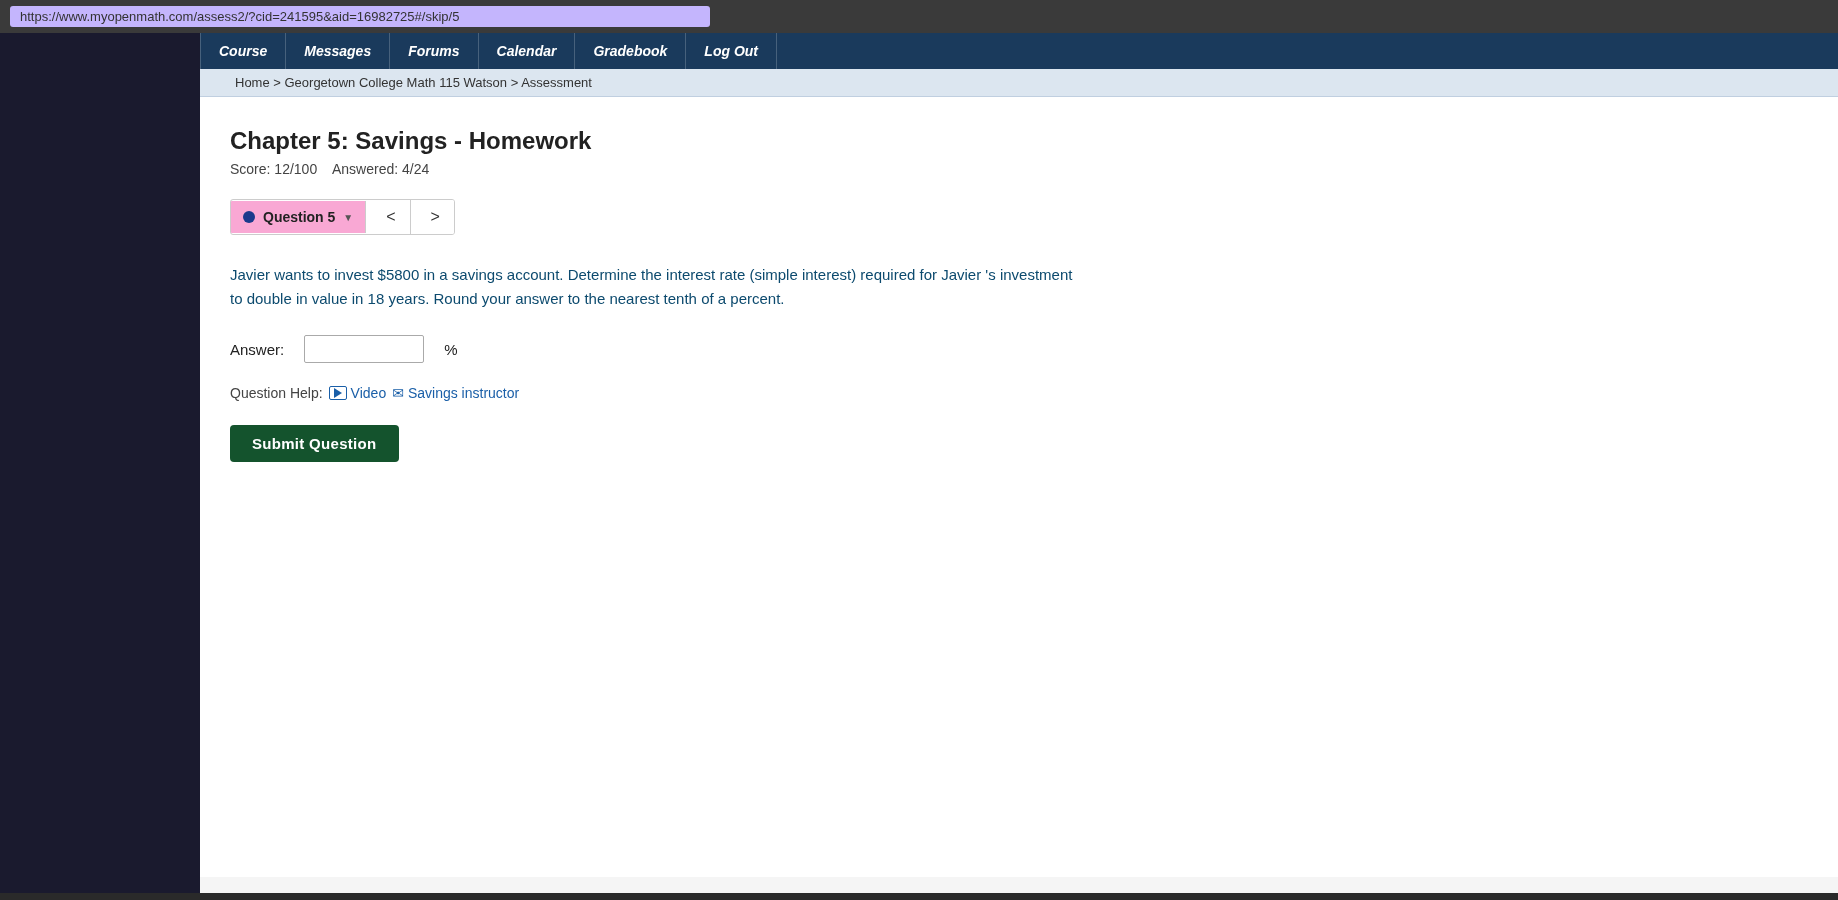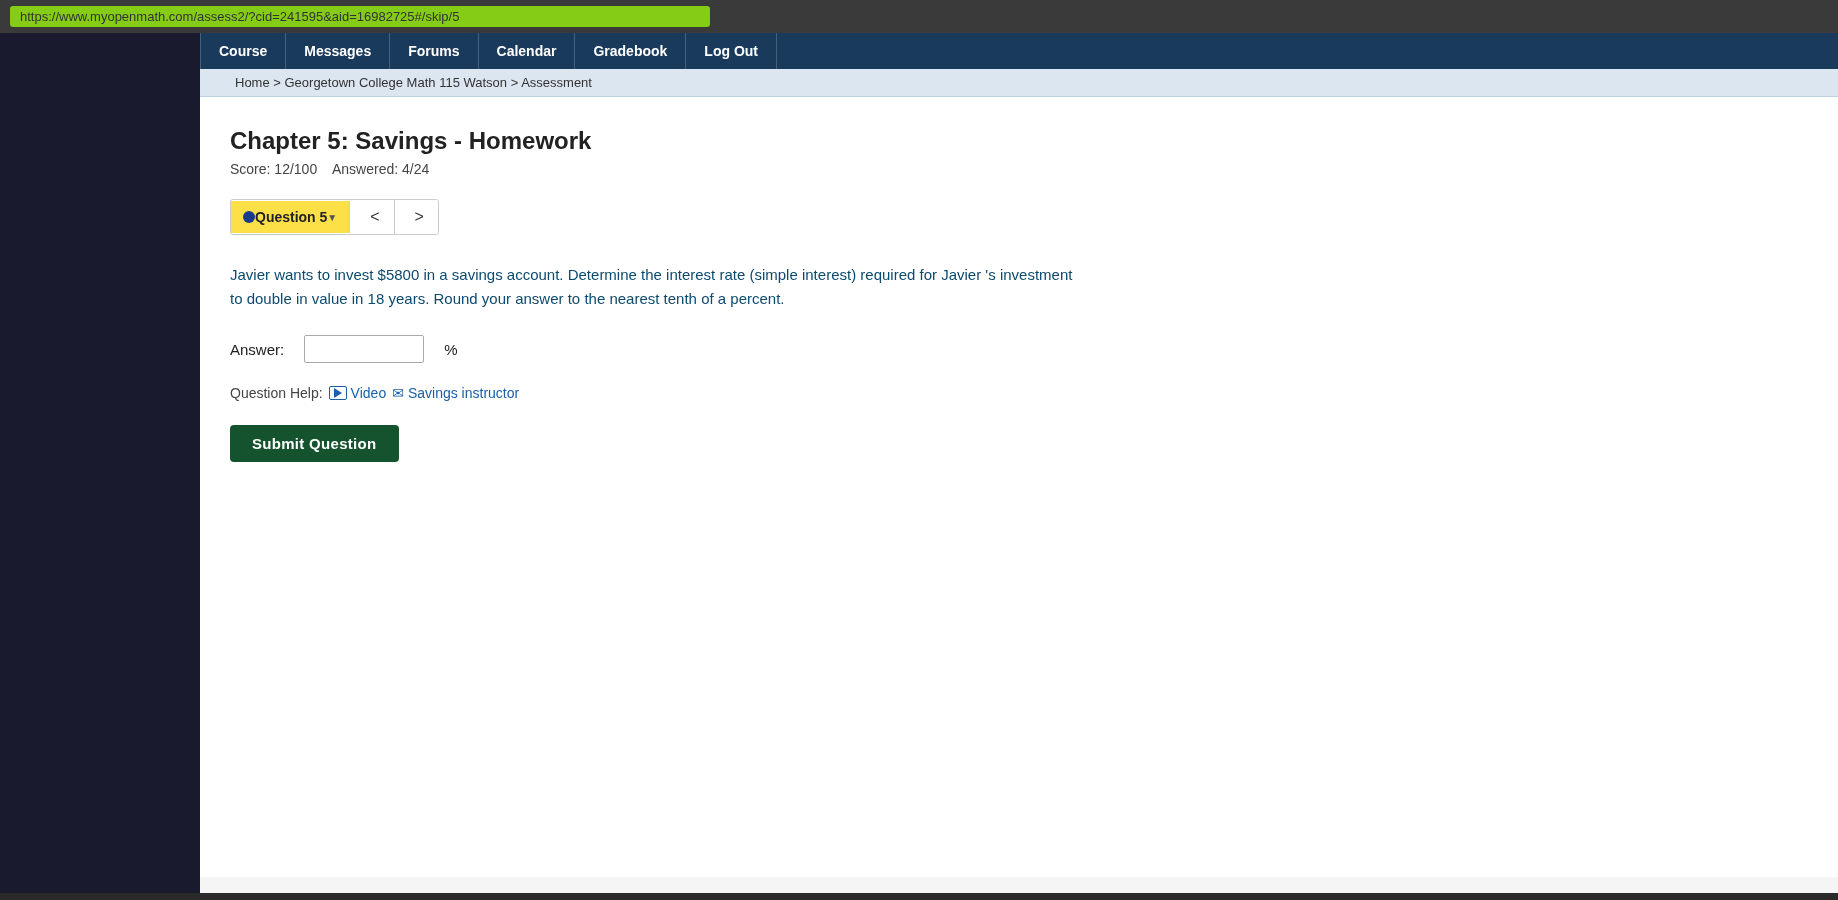--- a/index.html
+++ b/index.html
@@ -9,21 +9,21 @@
       font-size: 15px;
     }
     .browser-chrome {
       background: #3a3a3a;
       padding: 6px 10px;
       display: flex;
       align-items: center;
       gap: 8px;
     }
     .address-bar {
-      background: #84cc16;
+      background: #c4b5fd;
       border-radius: 3px;
       padding: 3px 10px;
       font-size: 13px;
       color: #333;
       flex: 1;
       max-width: 700px;
     }
     
     .top-nav {
       background: #1a3a5c;
@@ -33,20 +33,21 @@
     }
     .top-nav a {
       color: white;
       text-decoration: none;
       padding: 10px 18px;
       font-size: 14px;
       font-weight: bold;
       border-right: 1px solid rgba(255,255,255,0.2);
       display: flex;
       align-items: center;
+      font-style: italic;
     }
     .top-nav a:first-child {
       border-left: 1px solid rgba(255,255,255,0.2);
     }
     
     .breadcrumb {
       background: #dce6f0;
       padding: 6px 35px;
       font-size: 13px;
       color: #333;
@@ -77,23 +78,23 @@
       gap: 6px;
       margin-bottom: 28px;
       border: 1px solid #ccc;
       display: inline-flex;
       border-radius: 3px;
       overflow: hidden;
     }
     .question-dropdown {
       display: flex;
       align-items: center;
-      gap: 0;
+      gap: 8px;
       padding: 8px 12px;
-      background: #fde047;
+      background: #f9a8d4;
       border-right: 1px solid #ccc;
       cursor: pointer;
     }
     .question-dot {
       width: 12px;
       height: 12px;
       background: #1a3a8c;
       border-radius: 50%;
       display: inline-block;
     }

